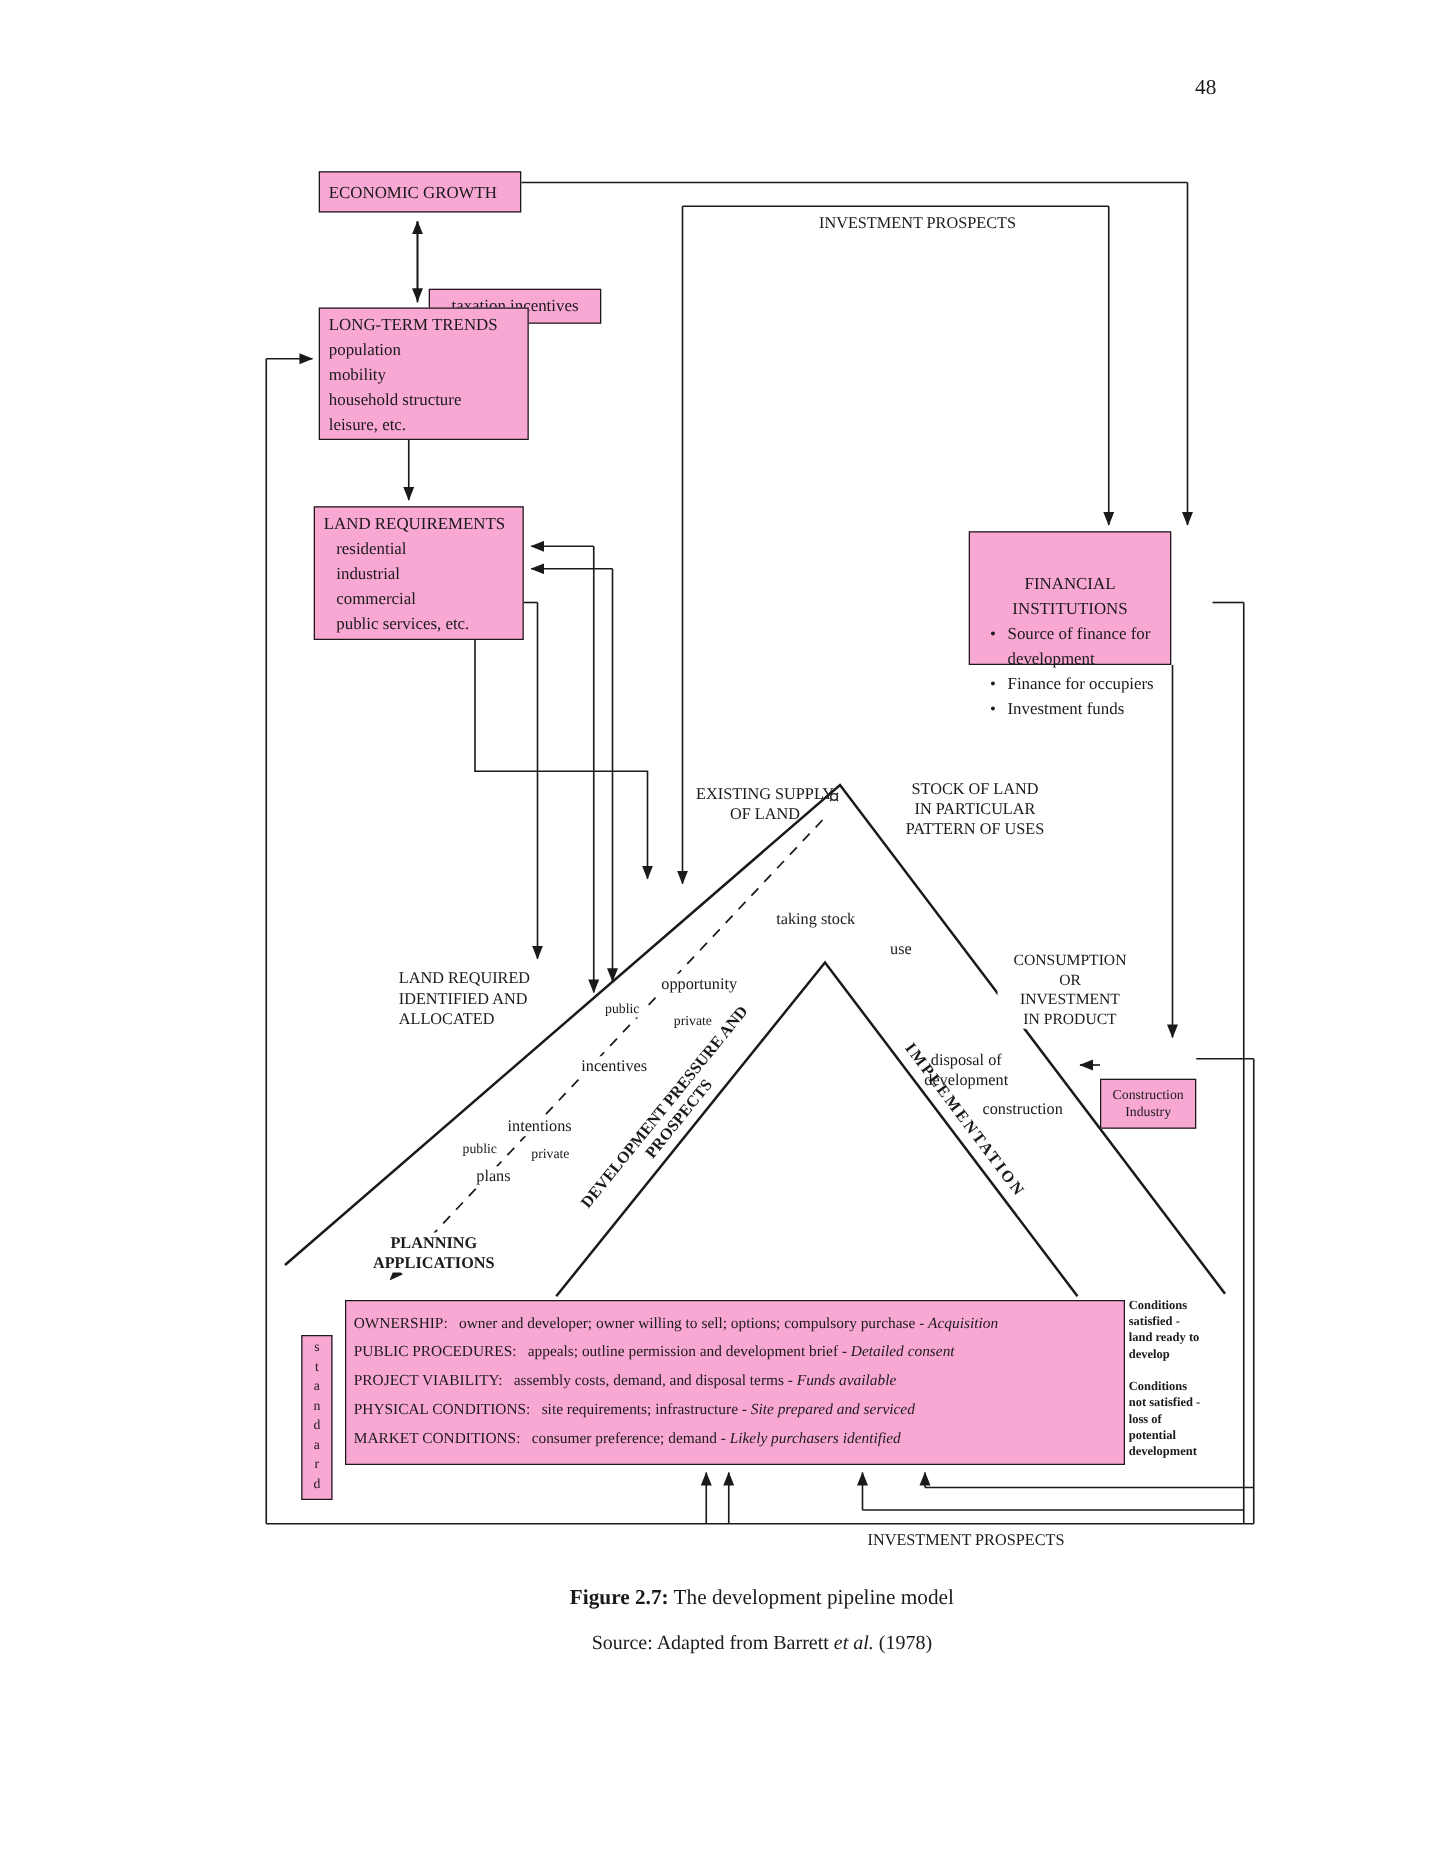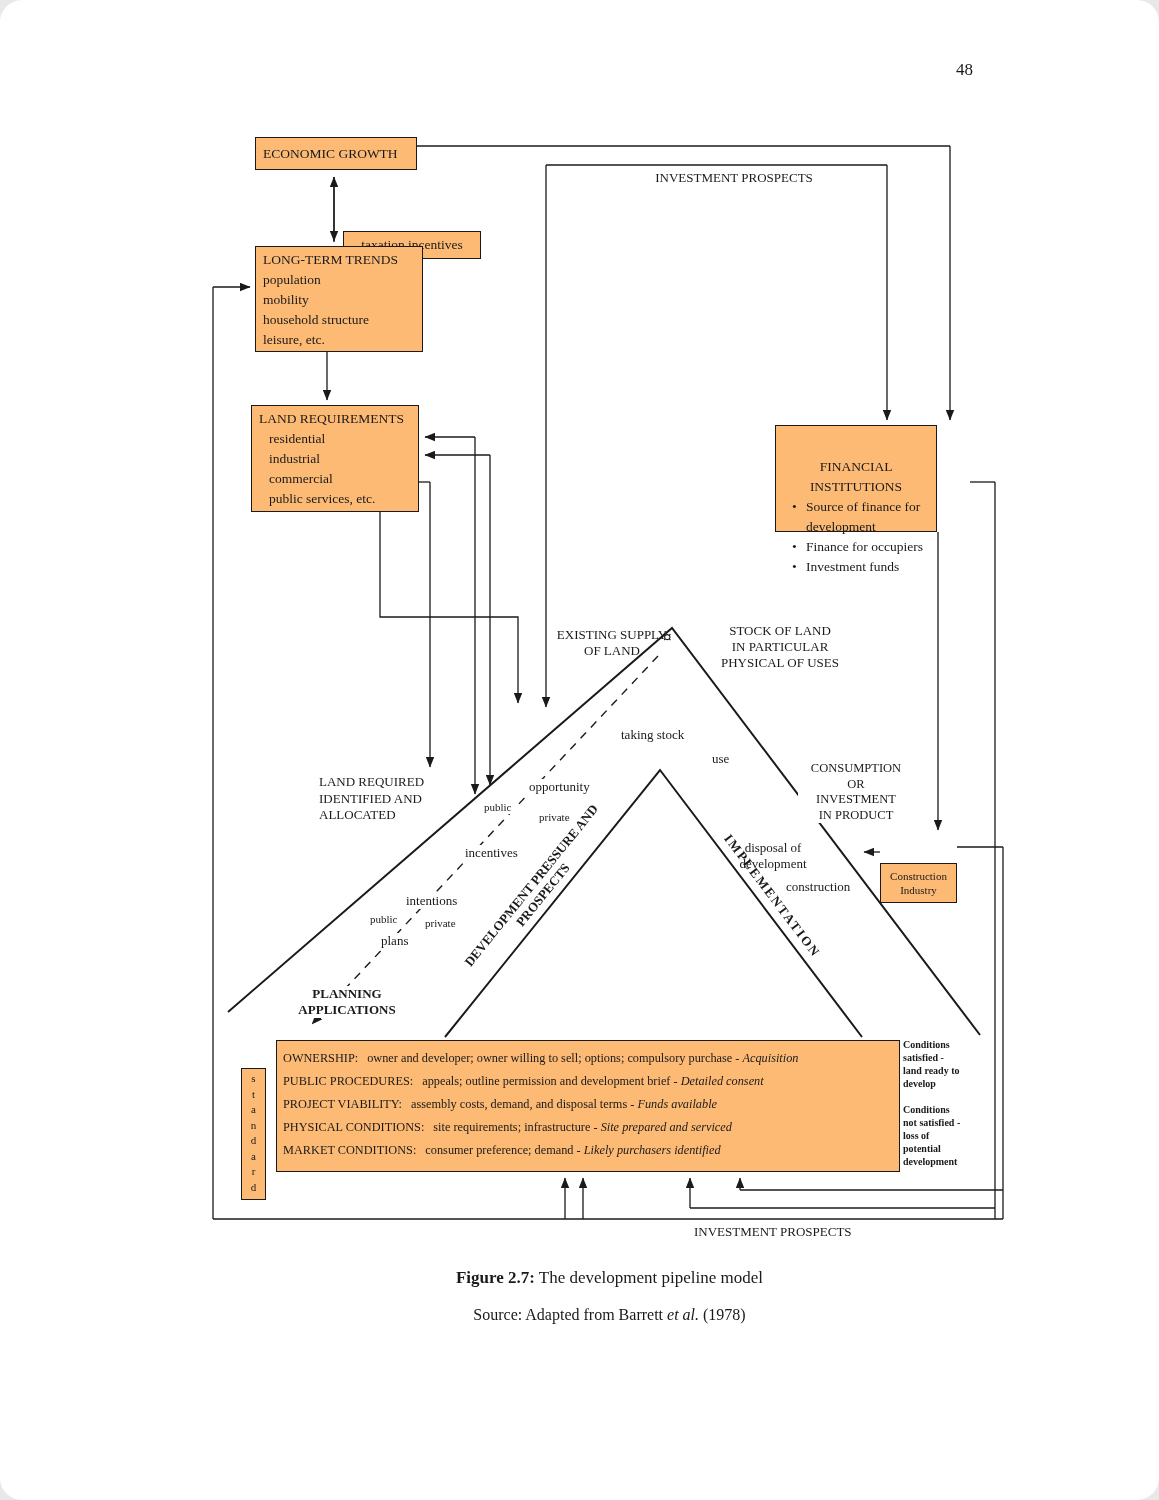--- a/index.html
+++ b/index.html
@@ -1,29 +1,29 @@
 <!DOCTYPE html>
 <html><head>
 <meta charset="utf-8">
 <style>
   html,body{margin:0;padding:0;background:#e8e8e8;}
   .page{
     position:relative;width:1159px;height:1500px;background:#ffffff;
-    font-family:"Liberation Serif", serif;color:#1a1a1a;margin:0 auto;overflow:hidden;border-radius:22px;
+    font-family:"Liberation Serif", serif;color:#1a1a1a;margin:0 auto;overflow:hidden;
   }
   .wires{position:absolute;left:0;top:0;z-index:1;}
   .wires line,.wires polyline{stroke:#1a1a1a;stroke-width:1.3;fill:none;}
   .wires .thick line,.wires .thick polyline{stroke-width:2;}
   .wires .dash{stroke-dasharray:8 7;stroke-width:1.4;}
   .lbl{position:absolute;z-index:2;font-size:13px;line-height:16px;white-space:pre-line;}
   .bg{background:#ffffff;padding:0 3px;}
   .sm{font-size:11px;line-height:13px;}
   .bold{font-weight:bold;}
   .ctr{text-align:center;margin-top:28px;}
-  .box{position:absolute;z-index:3;border:1.5px solid #1a1a1a;background:#fdba74;box-sizing:border-box;
+  .box{position:absolute;z-index:3;border:1.5px solid #1a1a1a;background:#f9a8d4;box-sizing:border-box;
        font-size:13.5px;line-height:20px;}
   .box .title{display:block;}
   .box .item{display:block;}
   .indent .item{padding-left:10px;}
   .fin .item{display:flex;padding-left:12px;}
   .fin .blt{width:14px;flex:0 0 14px;}
   .rot{transform-origin:center;white-space:pre-line;text-align:center;}
   .feas-row{white-space:nowrap;line-height:23px;font-size:12.3px;}
   .feas-row .head{margin-right:9px;}
   .feas-row .tail{font-style:italic;}
@@ -141,21 +141,21 @@
 Industry</span>
   </div>
 
   <div class="lbl" style="left:646px;top:170px;width:176px;text-align:center;">INVESTMENT PROSPECTS</div>
 
   <div class="lbl ctr" style="left:551px;top:599px;width:122px;">EXISTING SUPPLY
 OF LAND</div>
 
   <div class="lbl ctr" style="left:712px;top:595px;width:136px;">STOCK OF LAND
 IN PARTICULAR
-PHYSICAL OF USES</div>
+PATTERN OF USES</div>
 
   <div class="lbl bold" style="left:663px;top:630px;font-size:17px;">¤</div>
 
   <div class="lbl bg" style="left:575px;top:727px;margin-left:43px;">taking stock</div>
   <div class="lbl bg" style="left:526px;top:779px;">opportunity</div>
   <div class="lbl sm bg" style="left:481px;top:801px;">public</div>
   <div class="lbl sm bg" style="left:536px;top:811px;">private</div>
   <div class="lbl bg" style="left:462px;top:845px;">incentives</div>
   <div class="lbl bg" style="left:403px;top:893px;">intentions</div>
   <div class="lbl sm bg" style="left:367px;top:913px;">public</div>

